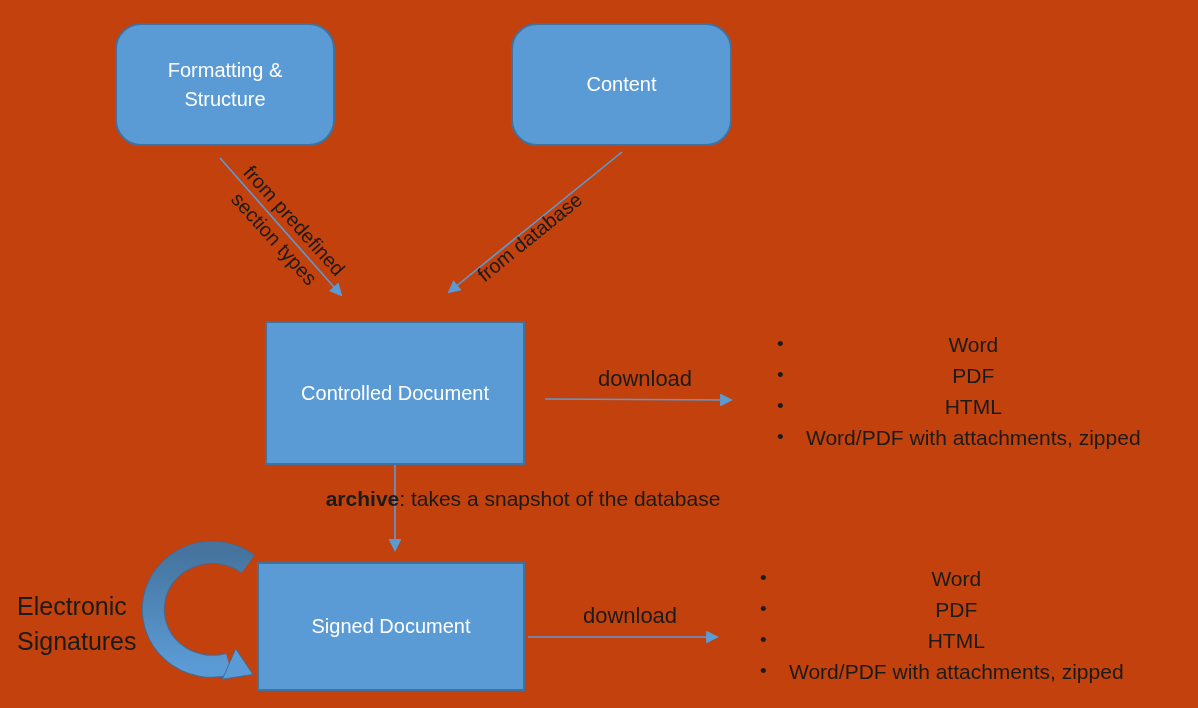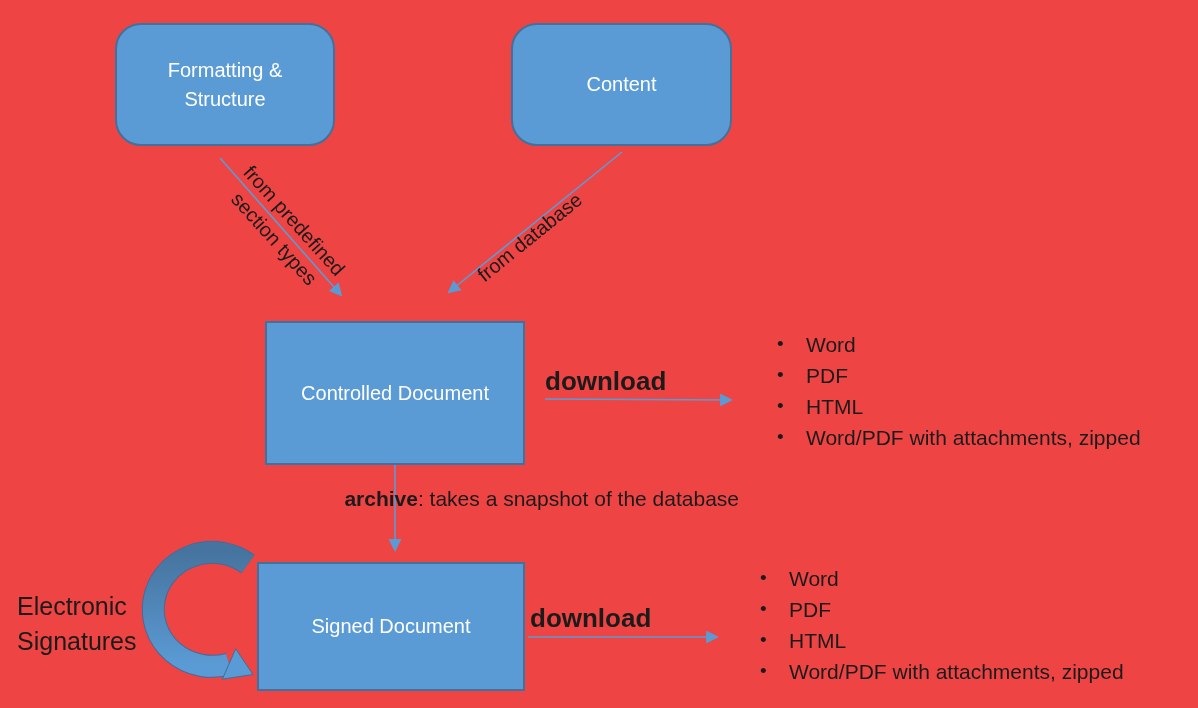--- a/index.html
+++ b/index.html
@@ -1,17 +1,17 @@
 <!DOCTYPE html>
 <html><head>
 <meta charset="utf-8">
 <style>
   html,body{margin:0;padding:0;background:#ffffff;}
   .stage{
-    position:relative;width:1198px;height:708px;background:#ef4444;
+    position:relative;width:1198px;height:708px;background:#c2410c;
     font-family:"Liberation Sans",sans-serif;color:#1b1b1b;overflow:hidden;
   }
   svg.overlay{position:absolute;left:0;top:0;width:1198px;height:708px;pointer-events:none;}
   .node{
     position:absolute;background:#5B9BD5;border:2px solid #41719C;
     color:#ffffff;display:flex;align-items:center;justify-content:center;
     text-align:center;font-size:20px;line-height:1.45;white-space:pre-line;
     box-sizing:border-box;
   }
   .rounded{border-radius:26px;}
@@ -19,30 +19,30 @@
   #node-content{left:511px;top:23px;width:221px;height:123px;}
   #node-controlled{left:265px;top:321px;width:260px;height:144px;}
   #node-signed{left:257px;top:562px;width:268px;height:129px;text-align:center;}
   .rotlabel{
     position:absolute;font-size:20px;color:#1b1b1b;white-space:pre-line;
     text-align:center;line-height:27px;
   }
   #label-from-predefined{left:174px;top:203px;width:220px;transform:rotate(48deg);}
   #label-from-database{left:440px;top:224px;width:180px;transform:rotate(-39deg);}
   .dl-label{
-    position:absolute;font-weight:bold;font-size:26px;width:200px;
+    position:absolute;font-weight:normal;font-size:22px;text-align:center;width:200px;
   }
   #label-download-top{left:545px;top:366px;}
   #label-download-bottom{left:530px;top:603px;}
   #label-archive{
-    position:absolute;left:307px;top:487px;width:432px;text-align:right;font-size:21px;
+    position:absolute;left:307px;top:487px;width:432px;text-align:center;font-size:21px;
   }
   #label-archive .kw{font-weight:bold;}
   .fmt-list{
-    position:absolute;list-style:none;margin:0;padding:0;font-size:21px;color:#1b1b1b;
+    position:absolute;list-style:none;margin:0;padding:0;font-size:21px;color:#1b1b1b;text-align:center;
   }
   .fmt-list li{position:relative;padding-left:31px;line-height:31px;}
   .fmt-list li::before{
     content:"\2022";position:absolute;left:2px;top:-1px;font-size:19px;color:#1b1b1b;
   }
   #format-list-top{left:775px;top:329px;}
   #format-list-bottom{left:758px;top:563px;}
   #label-electronic-signatures{
     position:absolute;left:17px;top:589px;font-size:25px;line-height:35px;
     white-space:pre-line;color:#1b1b1b;

